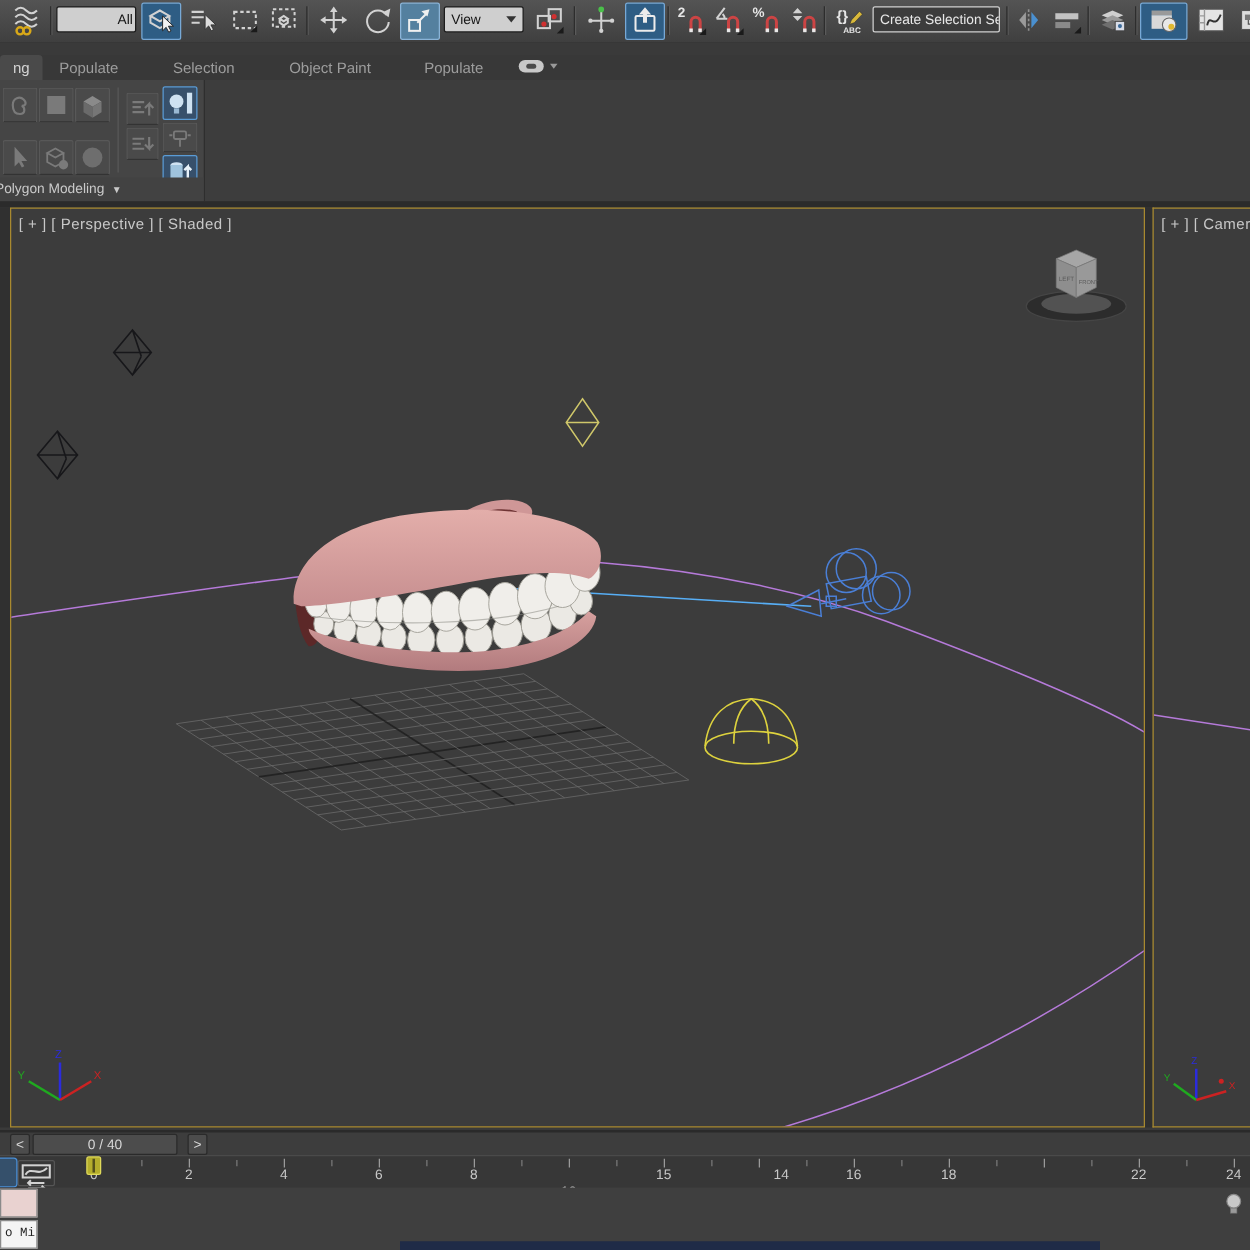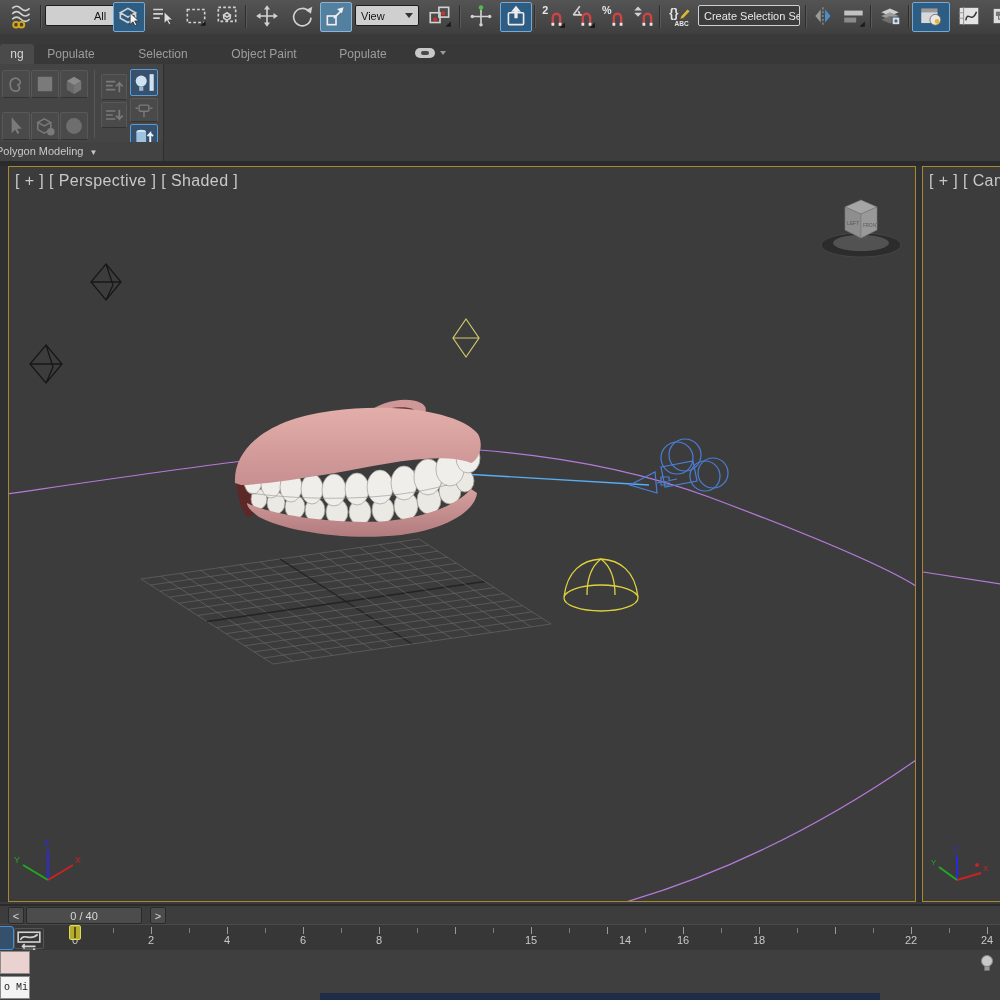--- a/index.html
+++ b/index.html
@@ -36,21 +36,21 @@
   .panel-label{position:absolute;left:0;top:78px;width:163px;height:19px;background:#424242;
     color:#c9c9c9;font-size:11px;line-height:19px;white-space:nowrap;overflow:hidden;}
   .panel-label .txt{margin-left:-4px;}
   .panel-label .caret{font-size:8px;color:#c9c9c9;margin-left:6px;}
   .ribbon-strip{position:absolute;left:0;top:161px;width:1000px;height:5px;background:#2b2b2b;}
   
   .vp-area{position:absolute;left:0;top:166px;width:1000px;height:736px;background:#303030;}
   .viewport{position:absolute;background:#3c3c3c;border:1.5px solid #a8892f;box-sizing:border-box;overflow:hidden;}
   .vp-left{left:8px;top:0;width:908px;height:736px;}
   .vp-right{left:922px;top:0;width:78px;height:736px;border-right:none;}
-  .vp-label{position:absolute;left:6px;top:5px;color:#c8c8c8;font-size:16px;letter-spacing:.4px;white-space:nowrap;}
+  .vp-label{position:absolute;left:6px;top:5px;color:#c8c8c8;font-size:12px;letter-spacing:.4px;white-space:nowrap;}
   svg text{font-family:"Liberation Sans",sans-serif;}
   
   .timerow{position:absolute;left:0;top:904px;width:1000px;height:20px;background:#3d3d3d;border-top:2px solid #2a2a2a;}
   .tlbtn{position:absolute;top:1px;height:17px;background:#4c4c4c;border:1px solid #2a2a2a;
     color:#d8d8d8;font-size:11px;text-align:center;line-height:16px;border-radius:2px;box-sizing:border-box;}
   .trackbar{position:absolute;left:0;top:924px;width:1000px;height:26px;background:#373737;border-top:1px solid #4a4a4a;}
   .tickM{position:absolute;top:2px;width:1px;height:7px;background:#9a9a9a;}
   .tickm{position:absolute;top:3px;width:1px;height:5px;background:#7a7a7a;}
   .tickN{position:absolute;top:9px;width:24px;text-align:center;font-size:11px;color:#c8c8c8;}
   .slider{position:absolute;left:69px;top:0;width:12px;height:15px;background:#b5ae2c;
@@ -73,21 +73,21 @@
 
   <div class="main-toolbar">
     <div class="tbtn" style="left:6px;width:30px;">
       <svg viewBox="0 0 24 24">
         <path class="s" d="M3,5q4,-4 8,0q4,4 8,0M3,10q4,-4 8,0q4,4 8,0M3,15q4,-4 8,0q4,4 8,0"></path>
         <circle cx="6.5" cy="20" r="2.6" style="stroke:#d8a818;fill:none;stroke-width:1.8"></circle>
         <circle cx="11.5" cy="20" r="2.6" style="stroke:#d8a818;fill:none;stroke-width:1.8"></circle>
       </svg>
     </div>
     <div class="sep" style="left:40px;"></div>
-    <div class="combo" style="left:45px;width:84px;padding-left:48px;">
+    <div class="combo" style="left:45px;width:64px;padding-left:48px;">
       <span>All</span>
       <span class="chev"></span>
     </div>
     <div class="tbtn hl" style="left:113px;width:30px;">
       <svg viewBox="0 0 24 24">
         <path class="s" d="M4,9 11,5 18,9 11,13Z M4,9v5l7,4 7,-4V9" stroke="#f2f2f2"></path>
         <path d="M13,9V20l2.6,-2.6 1.9,3.6 1.7,-.9 -1.9,-3.5H21Z" fill="#f2f2f2" stroke="#222" stroke-width=".7"></path>
       </svg>
     </div>
     <div class="tbtn" style="left:147px;width:30px;">

